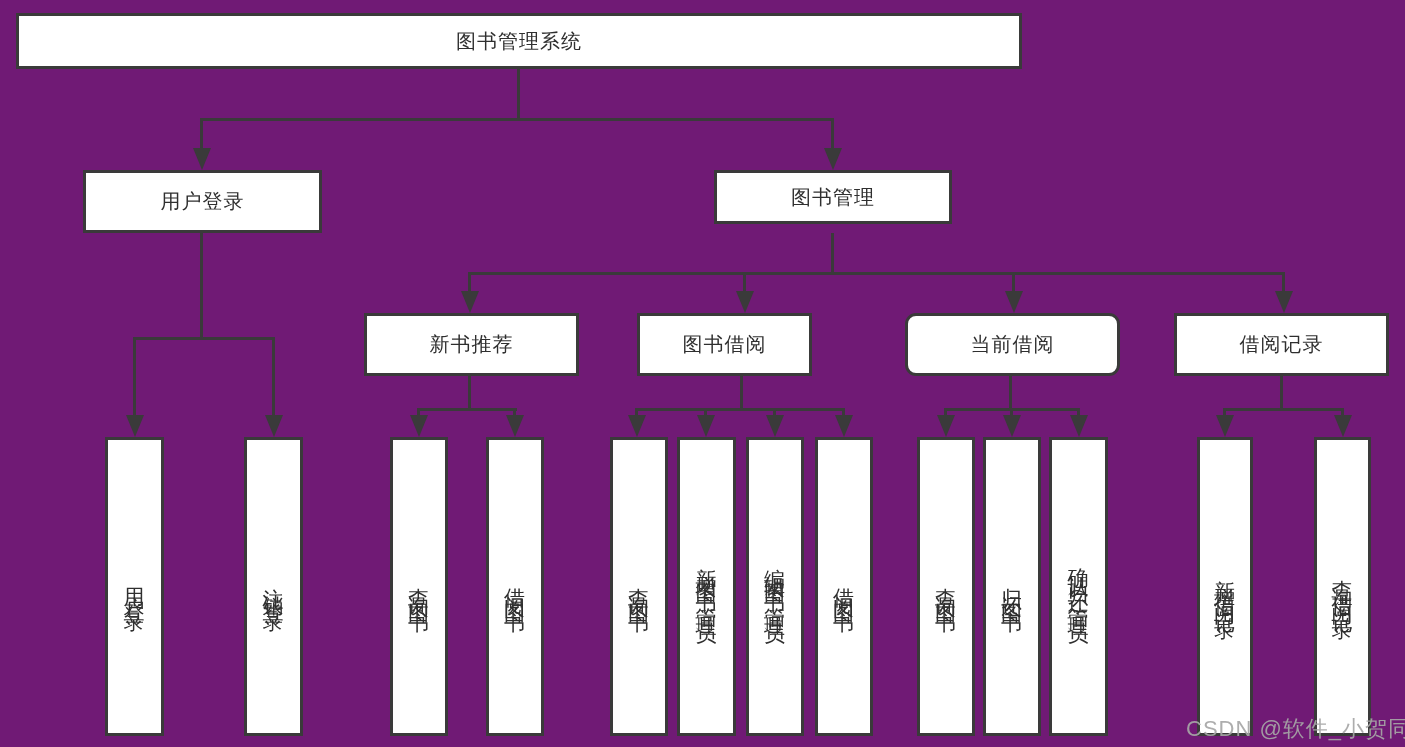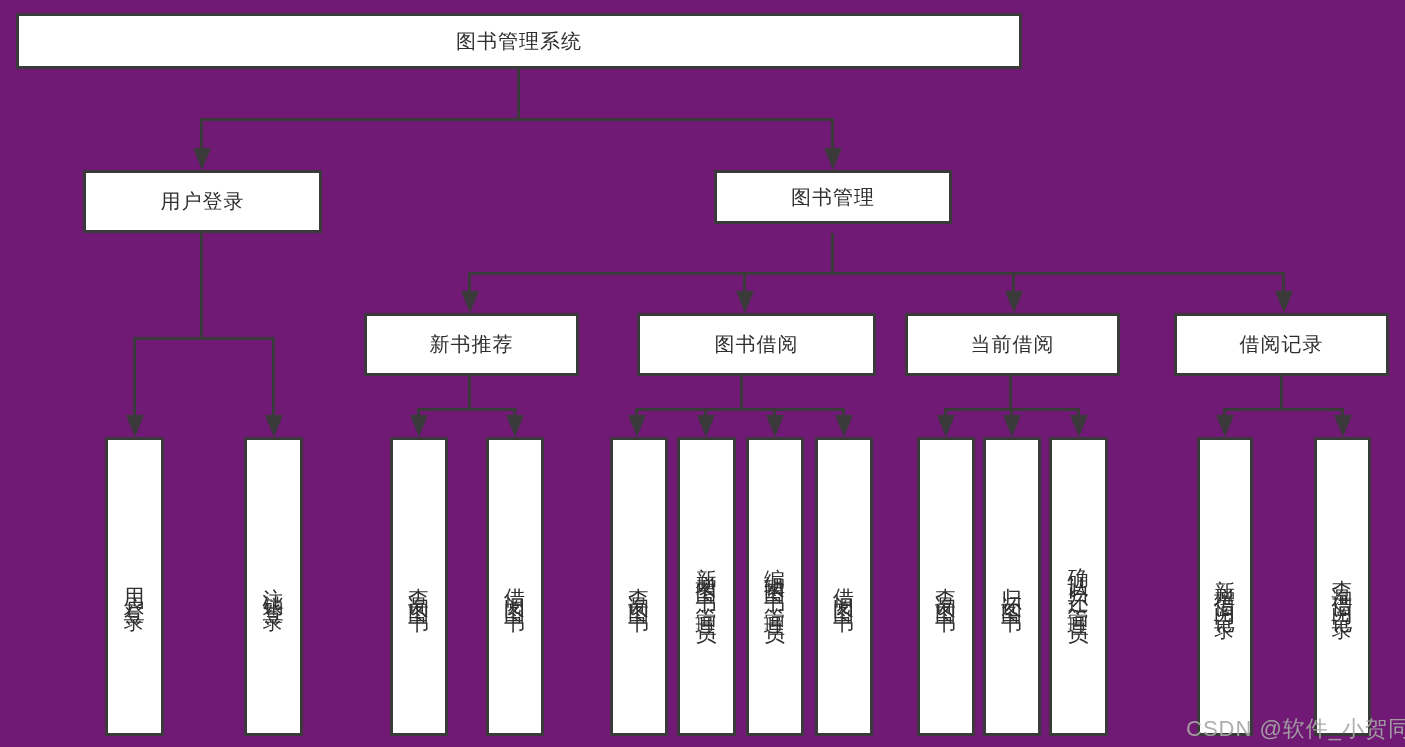--- a/index.html
+++ b/index.html
@@ -75,25 +75,25 @@
   </div>
 
   <div class="hbox" style="left:714px;top:170px;width:238px;height:54px;">
     <span>图书管理</span>
   </div>
 
   <div class="hbox" style="left:364px;top:313px;width:215px;height:63px;">
     <span>新书推荐</span>
   </div>
 
-  <div class="hbox" style="left:637px;top:313px;width:239px;height:63px;">
+  <div class="hbox" style="left:637px;top:313px;width:175px;height:63px;">
     <span>图书借阅</span>
   </div>
 
-  <div class="hbox" style="left:905px;top:313px;width:215px;height:63px;">
+  <div class="hbox" style="left:905px;top:313px;width:215px;height:63px;border-radius:11px;">
     <span>当前借阅</span>
   </div>
 
   <div class="hbox" style="left:1174px;top:313px;width:215px;height:63px;">
     <span>借阅记录</span>
   </div>
 
   <div class="vbox" style="left:105px;width:59px;">
     <span class="vtext">用户登录</span>
   </div>

